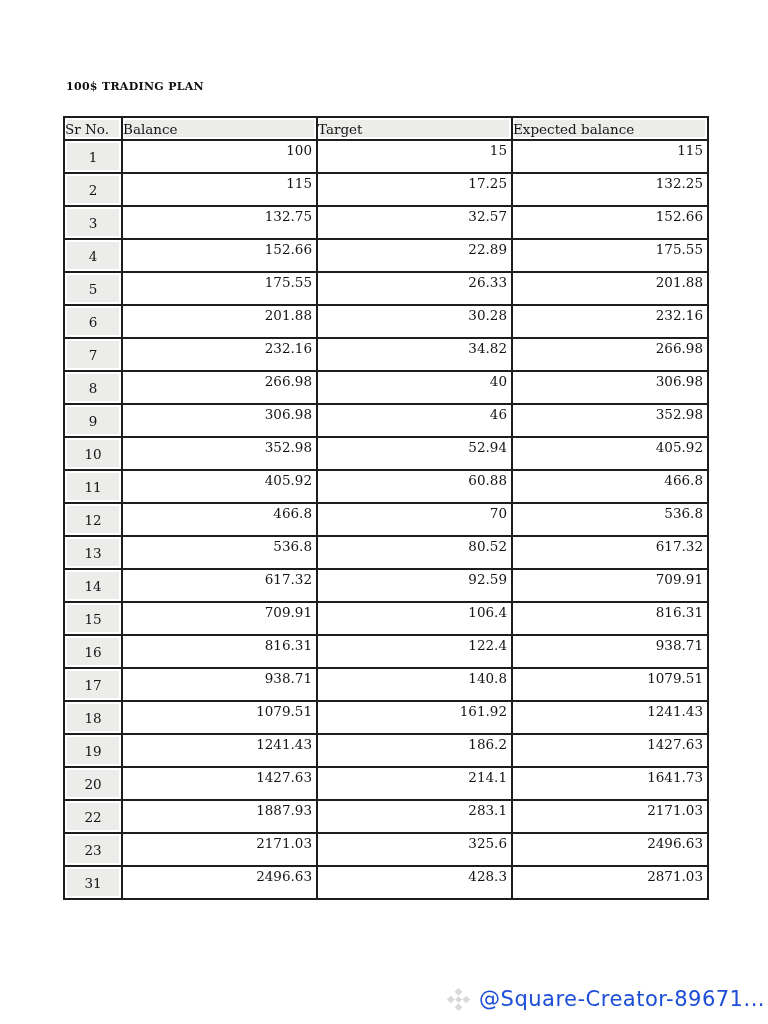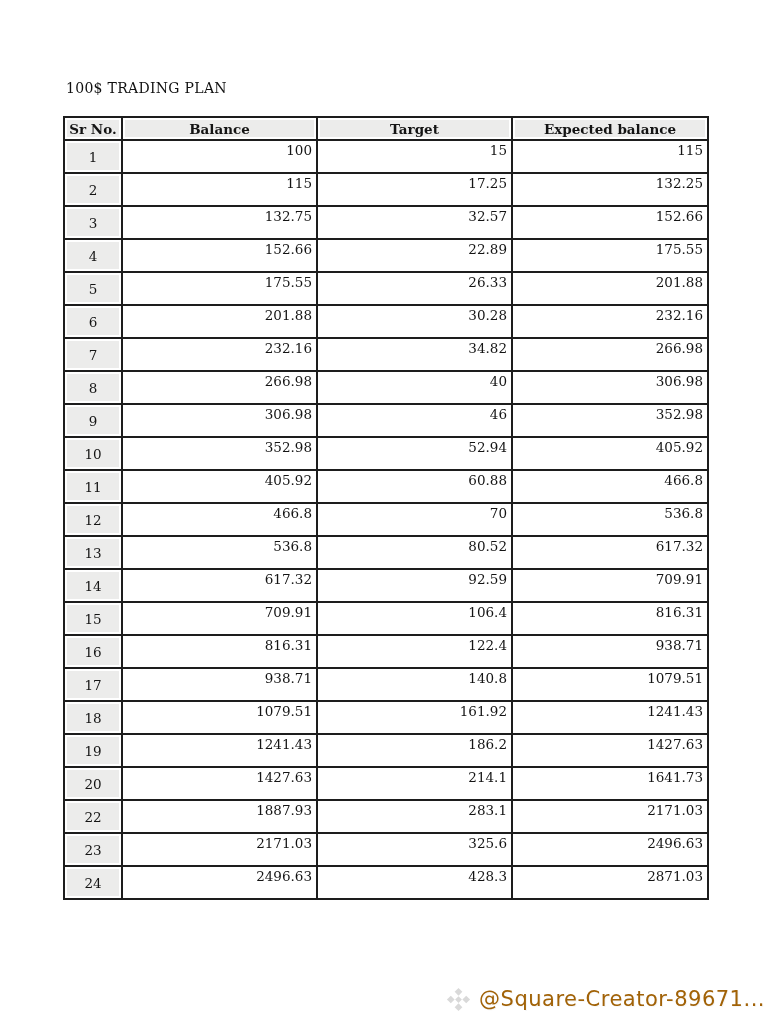--- a/index.html
+++ b/index.html
@@ -13,22 +13,22 @@
     height: 1024px;
     background: #ffffff;
     overflow: hidden;
     font-family: "DejaVu Serif", serif;
   }
   .title {
     position: absolute;
     left: 66px;
     top: 80px;
     margin: 0;
-    font-size: 14px;
-    font-weight: normal;
+    font-size: 11px;
+    font-weight: bold;
     letter-spacing: 0.3px;
     color: #101010;
     white-space: nowrap;
   }
   table.plan {
     position: absolute;
     left: 63px;
     top: 116px;
     width: 644px;
     border-collapse: collapse;
@@ -39,22 +39,22 @@
     border: 2px solid #1d1d1d;
     font-family: "DejaVu Serif", serif;
     color: #141414;
     overflow: hidden;
   }
   table.plan thead th {
     height: 21px;
     background: #ececeb;
     box-shadow: inset 0 0 0 2px #ffffff;
     font-size: 13.5px;
-    font-weight: bold;
-    text-align: center;
+    font-weight: normal;
+    text-align: left;
     vertical-align: middle;
     padding: 0;
   }
   table.plan td {
     height: 30px;
     font-size: 13.5px;
   }
   table.plan td.sr {
     background: #ececeb;
     box-shadow: inset 0 0 0 2px #ffffff;
@@ -69,21 +69,21 @@
     padding: 1px 4px 0 0;
   }
   .watermark {
     position: absolute;
     top: 983px;
     right: 3px;
     height: 32px;
     display: flex;
     align-items: center;
     gap: 7px;
-    color: #a16207;
+    color: #1d4ed8;
     font-family: "DejaVu Sans", sans-serif;
     font-size: 21px;
     letter-spacing: 0.5px;
     text-shadow: -1px -1px 0 #ffffff, 1px 1px 0 #f6f6f6;
     white-space: nowrap;
     user-select: none;
   }
   .watermark svg {
     display: block;
   }
@@ -237,21 +237,21 @@
           <td class="val">283.1</td>
           <td class="val">2171.03</td>
         </tr>
         <tr>
           <td class="sr">23</td>
           <td class="val">2171.03</td>
           <td class="val">325.6</td>
           <td class="val">2496.63</td>
         </tr>
         <tr>
-          <td class="sr">24</td>
+          <td class="sr">31</td>
           <td class="val">2496.63</td>
           <td class="val">428.3</td>
           <td class="val">2871.03</td>
         </tr>
       </tbody>
   </table>
 
   <div class="watermark">
     <span>
       <svg width="27" height="27" viewBox="0 0 28 28" fill="#d9d9d9" xmlns="http://www.w3.org/2000/svg">

